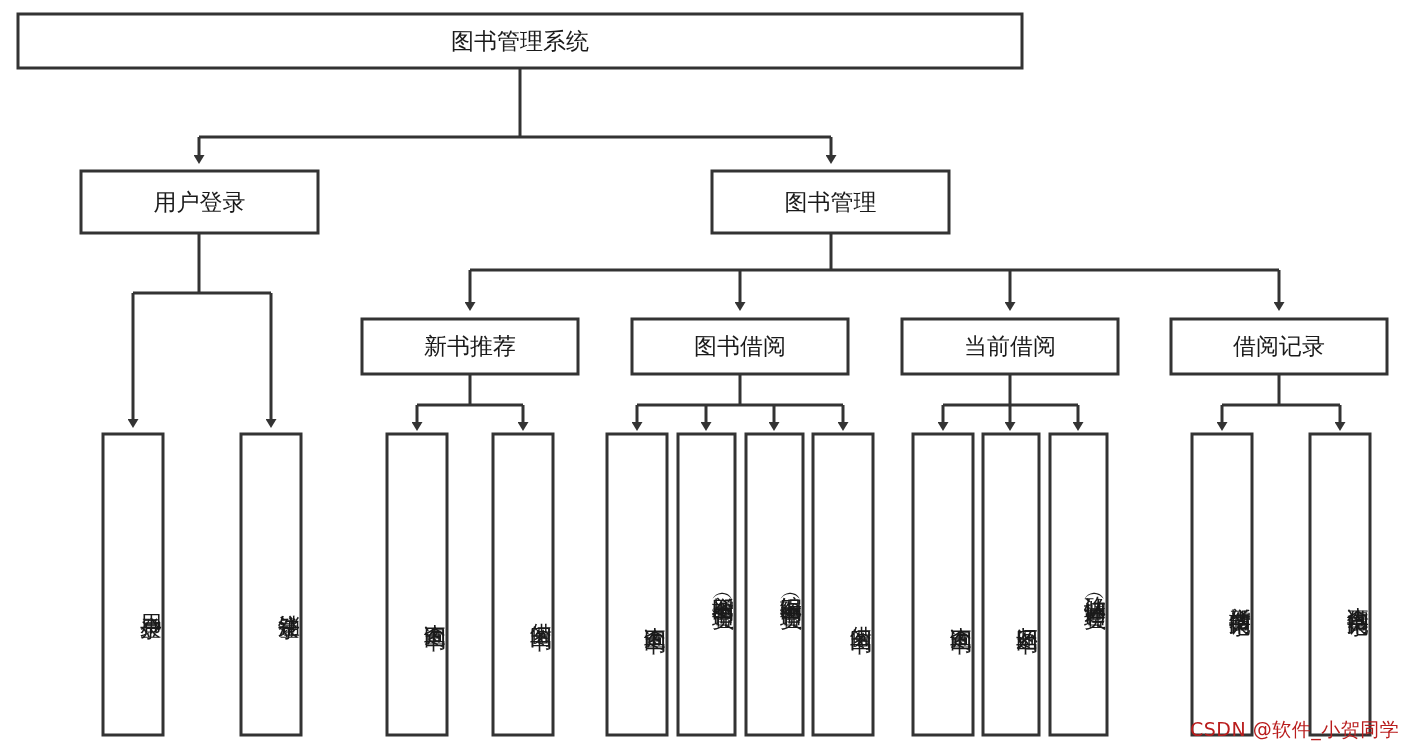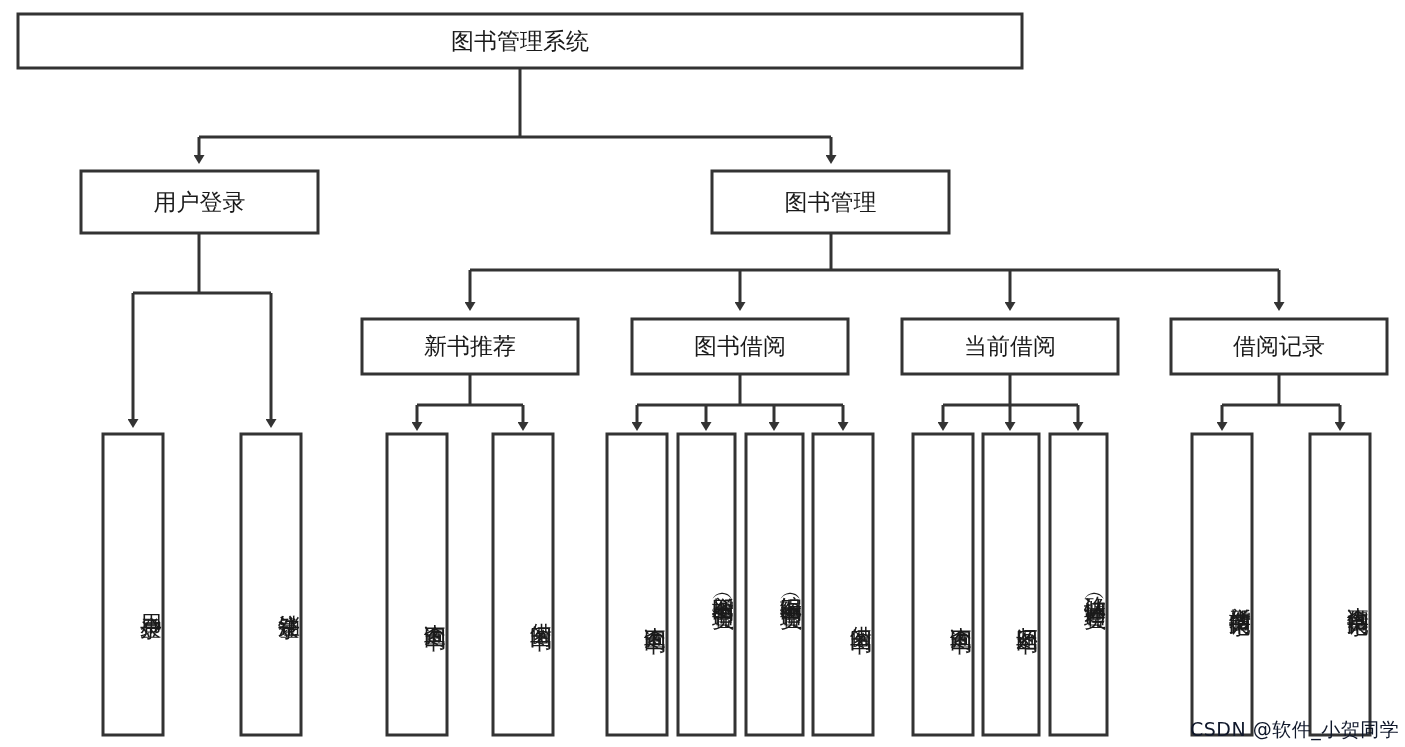--- a/index.html
+++ b/index.html
@@ -61,21 +61,21 @@
     white-space: nowrap;
     display: flex;
     align-items: flex-start;
     justify-content: center;
     pointer-events: none;
   }
   .watermark {
     position: absolute;
     font-family: "DejaVu Sans", "Liberation Sans", sans-serif;
     font-size: 19px;
-    color: #0f172a;
+    color: #b91c1c;
     white-space: nowrap;
     letter-spacing: 0.5px;
   }
 </style>
 </head>
 <body>
 
 <div id="diagram-root">
 
   <svg id="tree-svg" viewBox="0 0 1405 747" xmlns="http://www.w3.org/2000/svg">

